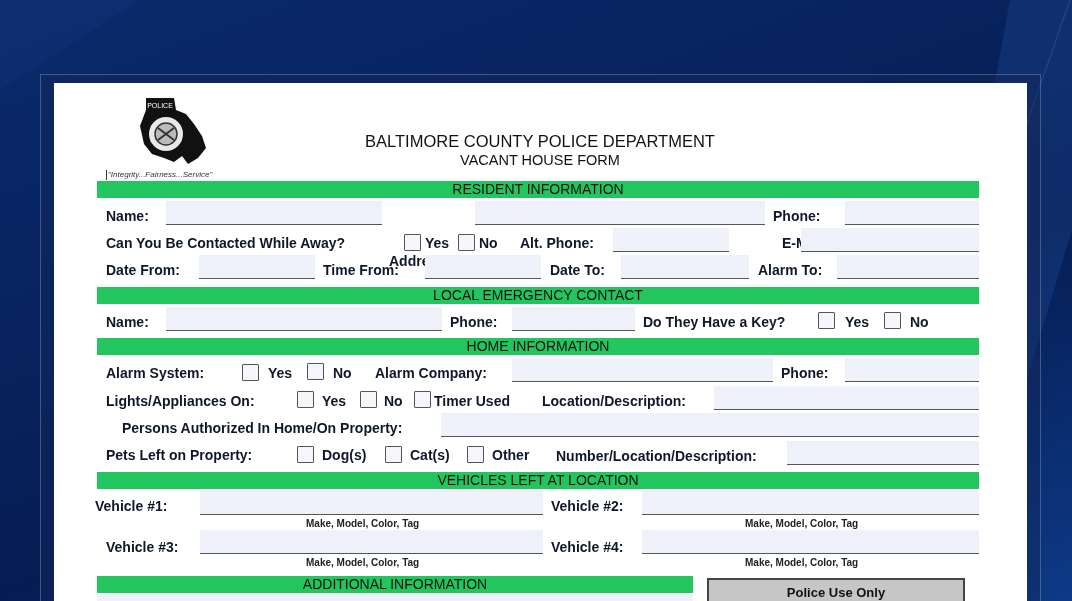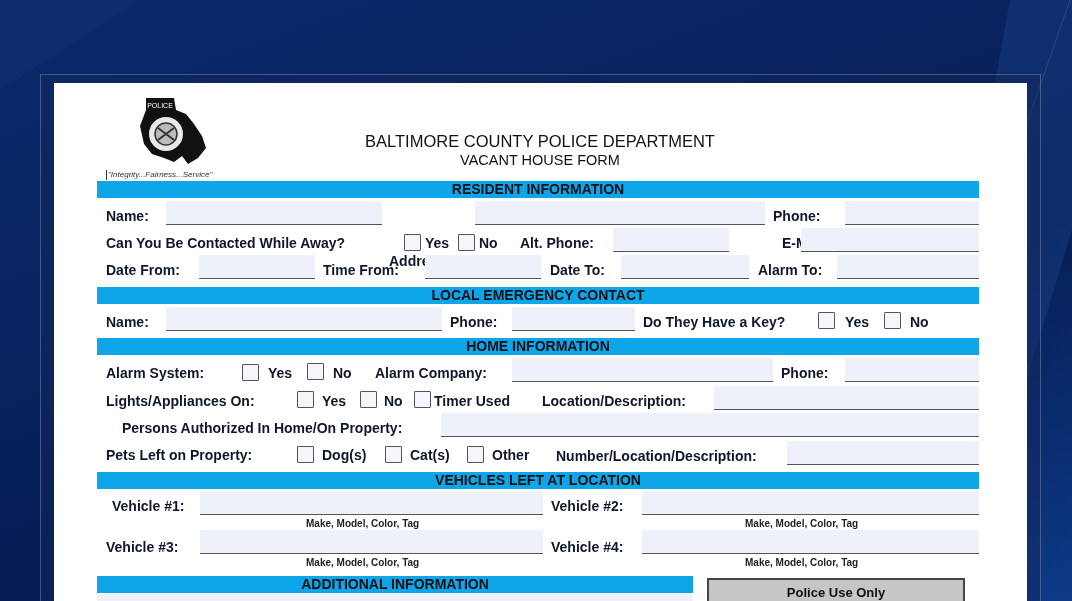--- a/index.html
+++ b/index.html
@@ -26,22 +26,22 @@
     .motto {
       left: 106px; top: 170px; font-size: 8px; font-style: italic; color: #333;
       border-left: 1px solid #333; padding-left: 1px; line-height: 10px;
     }
     .title {
       left: 300px; width: 480px; text-align: center; font-weight: normal; color: #111;
     }
     .title1 { top: 132px; font-size: 16.5px; }
     .title2 { top: 152px; font-size: 14.5px; }
     .band {
-      position: absolute; height: 17px; background: #0ea5e9;
-      font-weight: bold; font-size: 14px; color: #111; text-align: center; line-height: 17px;
+      position: absolute; height: 17px; background: #22c55e;
+      font-weight: normal; font-size: 14px; color: #111; text-align: center; line-height: 17px;
     }
     .lbl {
       position: absolute; font-weight: bold; font-size: 14px; color: #0f172a; line-height: 16px; white-space: nowrap;
     }
     .fld {
       position: absolute; height: 24px; background: #eef0fa;
       border-bottom: 1.5px solid #555;
     }
     .cb {
       position: absolute; width: 17px; height: 17px; background: #f5f6fb;
@@ -149,21 +149,21 @@
 <div class="lbl" style="left:322px; top:447px;">Dog(s)</div>
 <div class="cb" style="left:385px; top:446px;"></div>
 <div class="lbl" style="left:410px; top:447px;">Cat(s)</div>
 <div class="cb" style="left:467px; top:446px;"></div>
 <div class="lbl" style="left:492px; top:447px;">Other</div>
 <div class="lbl" style="left:556px; top:448px;">Number/Location/Description:</div>
 <div class="fld" style="left:787px; top:441px; width:192px;"></div>
 
 <div class="band" style="left:97px; top:472px; width:882px;">VEHICLES LEFT AT LOCATION</div>
 
-<div class="lbl" style="left:112px; top:498px;">Vehicle #1:</div>
+<div class="lbl" style="left:95px; top:498px;">Vehicle #1:</div>
 <div class="fld" style="left:200px; top:491px; width:343px;"></div>
 <div class="hint" style="left:306px; top:518px;">Make, Model, Color, Tag</div>
 <div class="lbl" style="left:551px; top:498px;">Vehicle #2:</div>
 <div class="fld" style="left:642px; top:491px; width:337px;"></div>
 <div class="hint" style="left:745px; top:518px;">Make, Model, Color, Tag</div>
 
 <div class="lbl" style="left:106px; top:539px;">Vehicle #3:</div>
 <div class="fld" style="left:200px; top:530px; width:343px;"></div>
 <div class="hint" style="left:306px; top:557px;">Make, Model, Color, Tag</div>
 <div class="lbl" style="left:551px; top:539px;">Vehicle #4:</div>

